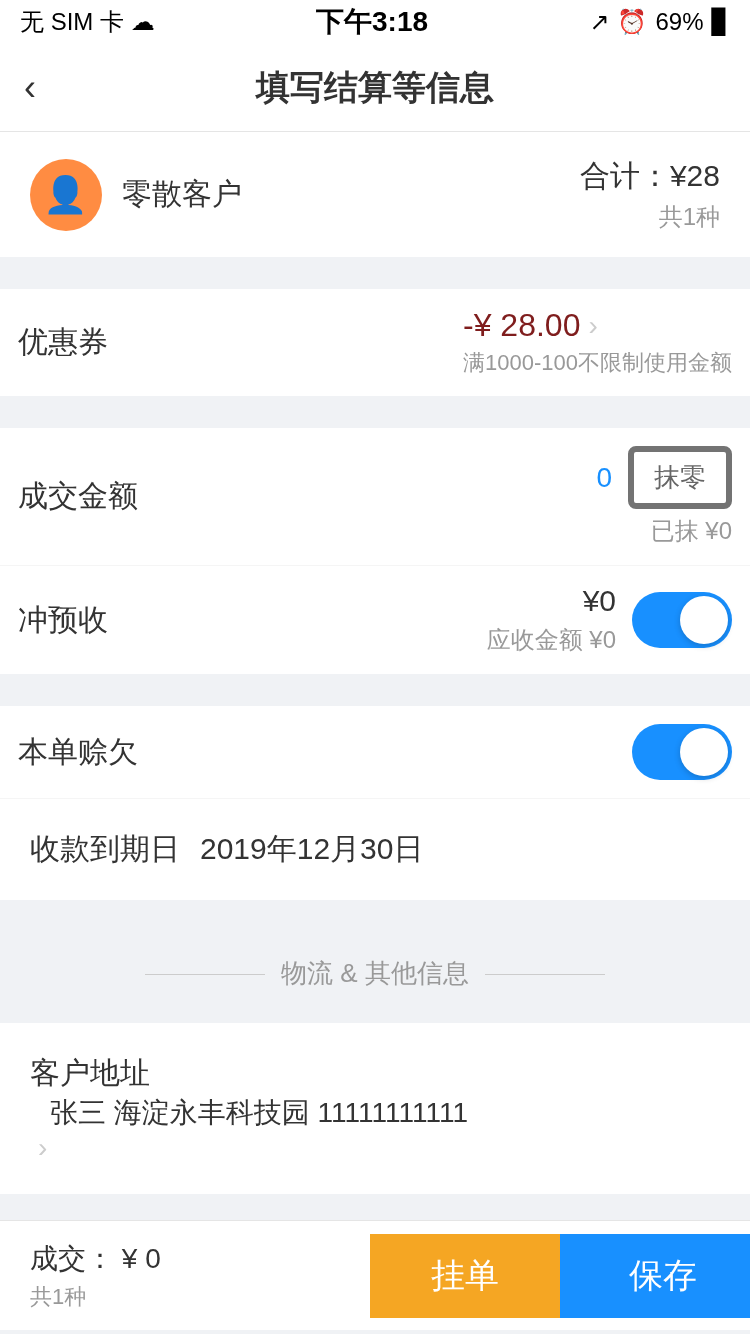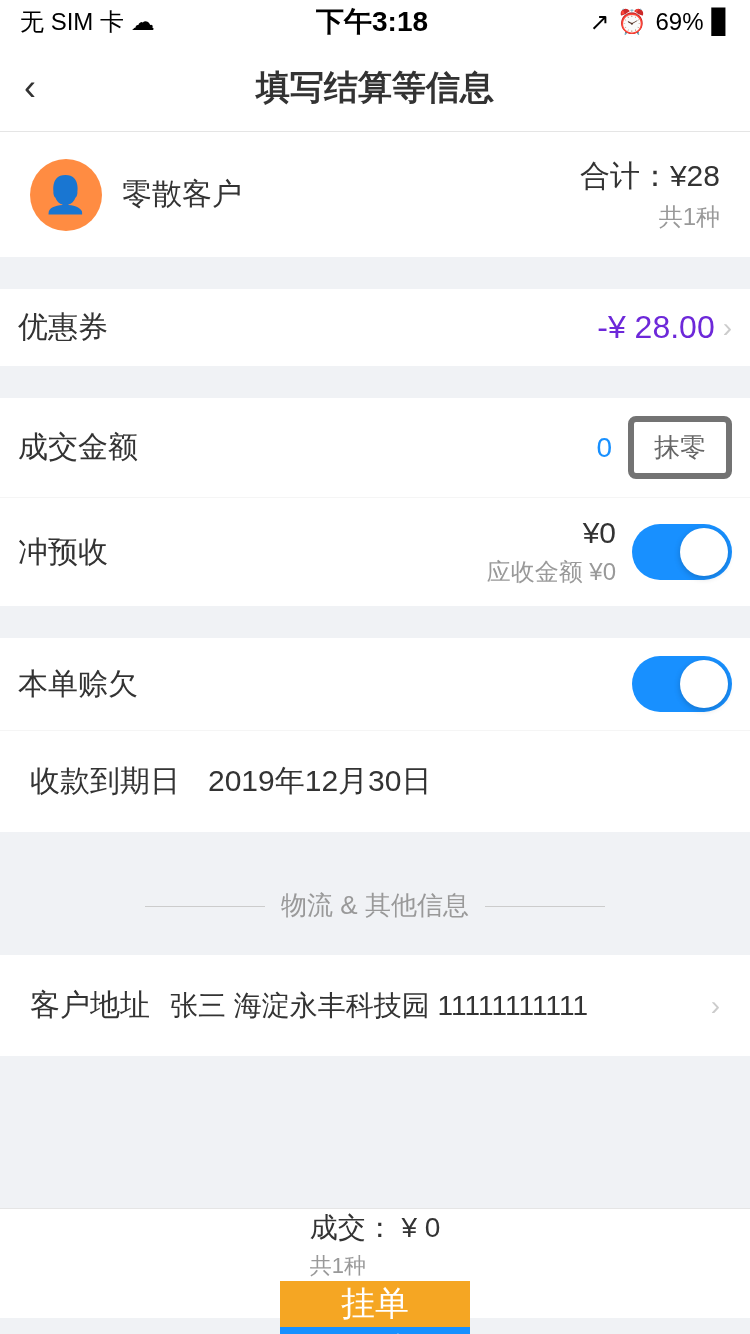--- a/index.html
+++ b/index.html
@@ -138,21 +138,21 @@
       margin-top: 6px;
       text-align: right;
     }
     .row-right-col {
       text-align: right;
     }
 
     
     .coupon-discount {
       font-size: 32px;
-      color: #6d28d9;
+      color: #7f1d1d;
       font-weight: 500;
       text-align: right;
     }
     .coupon-note {
       font-size: 22px;
       color: #999;
       margin-top: 4px;
       text-align: right;
     }
     .chevron {
@@ -221,45 +221,45 @@
       background: #ccc;
     }
     .logistics-header-text::before { right: calc(100% + 16px); }
     .logistics-header-text::after { left: calc(100% + 16px); }
 
     
     .address-row {
       background: #fff;
       padding: 30px;
       display: flex;
-      align-items: center;
+      align-items: flex-start;
+      flex-direction: column;
     }
     .address-label {
       font-size: 30px;
       color: #333;
       min-width: 120px;
     }
     .address-value {
       font-size: 28px;
       color: #333;
       flex: 1;
       margin-left: 20px;
     }
 
     
     .bottom-bar {
       position: fixed;
-      bottom: 16px;
+      bottom: 4px;
       width: 750px;
       height: 110px;
       background: #fff;
       display: flex;
       align-items: center;
       border-top: 1px solid #e5e5e5;
-      flex-direction: column;
     }
     .bottom-info {
       flex: 1;
       padding: 0 30px;
     }
     .bottom-deal {
       font-size: 28px;
       color: #333;
     }
     .bottom-count {
@@ -287,21 +287,21 @@
       padding: 30px;
       display: flex;
     }
     .due-date-label {
       font-size: 30px;
       color: #333;
     }
     .due-date-value {
       font-size: 30px;
       color: #333;
-      margin-left: 28px;
+      margin-left: 20px;
     }
   </style>
 </head>
 <body>
 
 <div class="status-bar">
   <div class="status-left">
     <span>无 SIM 卡 ☁</span>
   </div>
   <div class="status-center">下午3:18</div>
@@ -338,35 +338,37 @@
   <div class="section-divider"></div>
 
   <div class="card">
     <div class="row-item">
       <div class="row-label">优惠券</div>
       <div class="row-right-col">
         <div style="display:flex;align-items:center;">
           <div class="coupon-discount">-¥ 28.00</div>
           <span class="chevron">›</span>
         </div>
+        <div class="coupon-note">满1000-100不限制使用金额</div>
       </div>
     </div>
   </div>
 
   <div class="section-divider"></div>
 
   <div class="card">
     <div class="row-item">
       <div class="row-label">成交金额</div>
       <div class="row-right">
         <div class="row-right-col">
           <div style="display:flex;align-items:center;justify-content:flex-end;gap:16px;">
             <span class="row-value-blue">0</span>
             <button class="round-zero-btn">抹零</button>
           </div>
+          <div class="row-sub">已抹  ¥0</div>
         </div>
       </div>
     </div>
 
     <div class="row-item">
       <div class="row-label">冲预收</div>
       <div class="row-right">
         <div class="row-right-col">
           <div class="row-value">¥0</div>
           <div class="row-sub">应收金额 ¥0</div>

